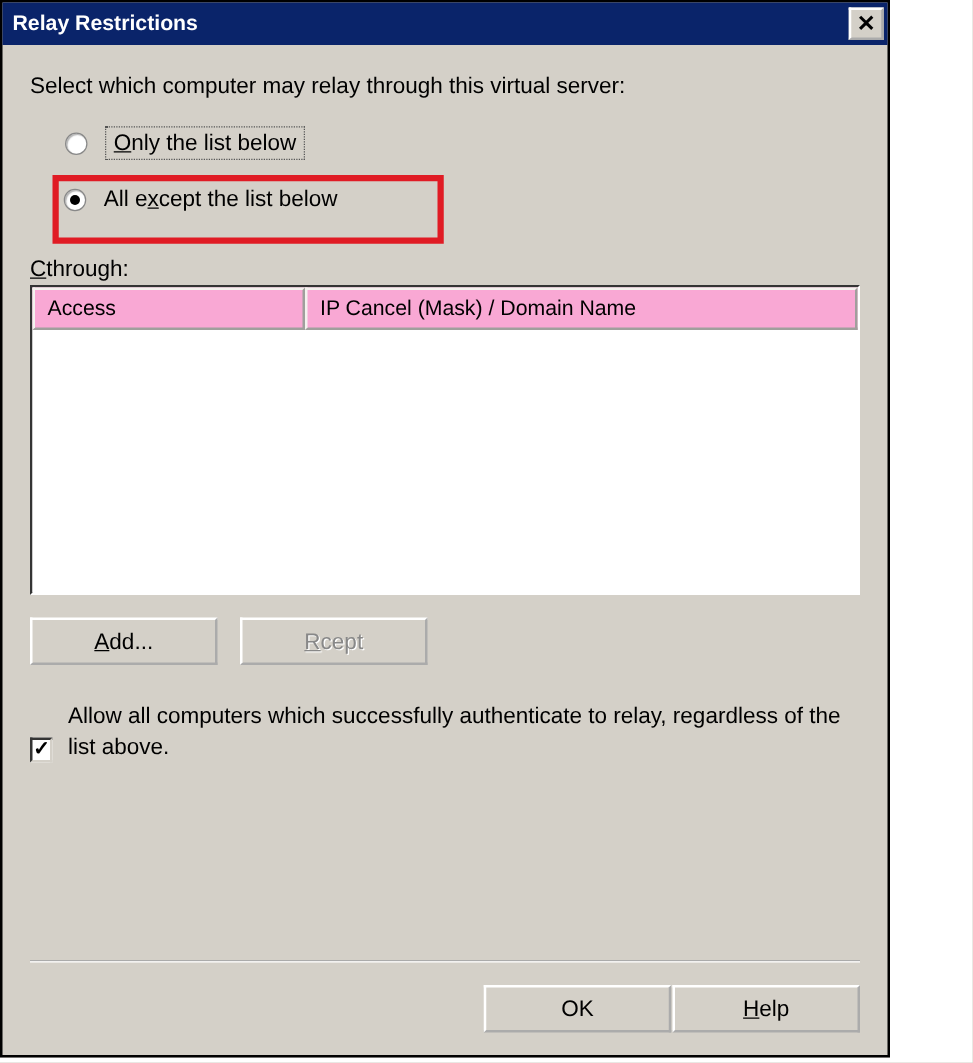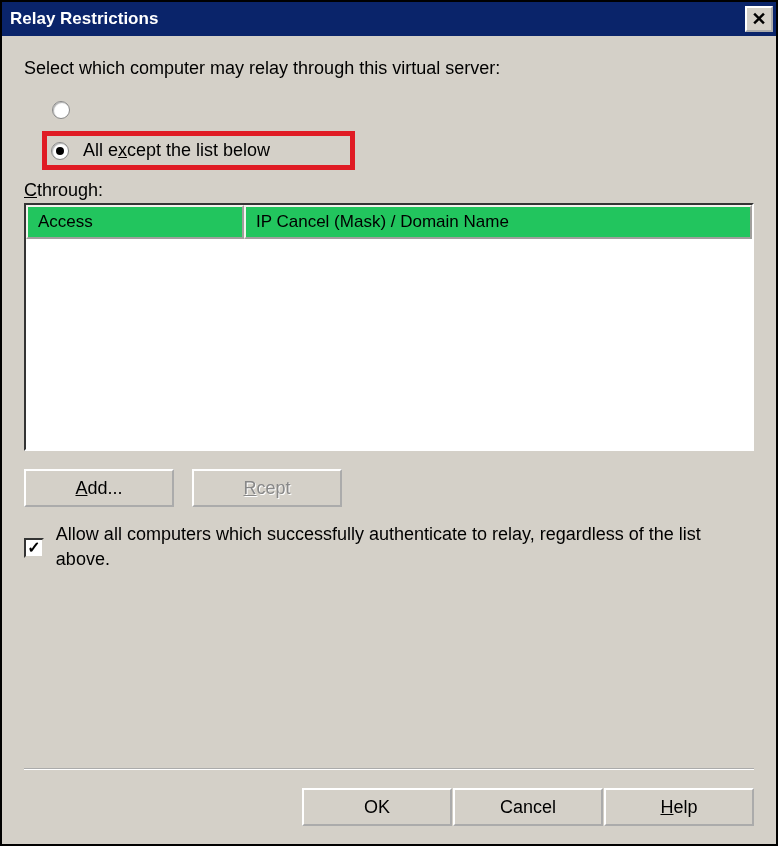--- a/index.html
+++ b/index.html
@@ -7,21 +7,21 @@
     margin: 0;
     padding: 0;
     font-family: "Tahoma", "MS Sans Serif", sans-serif;
     font-size: 17px;
     background: #fff;
     width: 778px;
     height: 850px;
     overflow: hidden;
   }
   .window {
-    width: 778px;
+    width: 712px;
     height: 846px;
     border: 2px solid #000;
     background: #d4d0c8;
     display: flex;
     flex-direction: column;
   }
   .titlebar {
     background: #0a246a;
     color: #fff;
     display: flex;
@@ -86,42 +86,42 @@
     height: 8px;
     border-radius: 50%;
     background: #000;
   }
   .dotted {
     border: 1px dotted #555;
     padding: 2px 6px;
   }
   .highlight {
     border: 5px solid #e01b24;
-    padding: 4px 80px 4px 4px;
+    padding: 4px 80px 20px 4px;
     margin-left: -10px;
     display: inline-flex;
     align-items: center;
   }
   .section-label {
     font-size: 18px;
     margin-top: -2px;
     margin-bottom: 2px;
   }
   .listview {
     background: #fff;
     border: 2px inset #fff;
     border-top-color: #888;
     border-left-color: #888;
     height: 248px;
     display: flex;
     flex-direction: column;
   }
   .lv-header {
     display: flex;
-    background: #22c55e;
+    background: #f9a8d4;
     height: 34px;
   }
   .lv-col {
     border: 2px outset #f4f2ee;
     padding: 4px 10px;
     font-size: 17px;
     display: flex;
     align-items: center;
   }
   .lv-col.c1 { width: 218px; }
@@ -145,22 +145,22 @@
     justify-content: center;
     padding: 0 8px;
   }
   .btn.disabled {
     color: #888;
     text-shadow: 1px 1px 0 #fff;
     cursor: default;
   }
   .check-row {
     display: flex;
-    align-items: center;
-    margin-top: 15px;
+    align-items: flex-end;
+    margin-top: 28px;
     font-size: 18px;
     line-height: 1.4;
   }
   .checkbox {
     width: 20px;
     height: 20px;
     background: #fff;
     border: 2px inset #d4d0c8;
     border-top-color: #888;
     border-left-color: #888;
@@ -196,20 +196,21 @@
   </div>
 
   <div class="content">
 
     <div class="instructions">Select which computer may relay through this virtual server:</div>
 
     <div class="radio-group">
 
       <div class="radio-row">
         <span class="radio-dot"></span>
+        <span class="dotted"><span class="u">O</span><span>nly the list below</span></span>
       </div>
 
       <div class="radio-row">
         <span class="highlight">
           <span class="radio-dot selected"></span>
           <span><span>All e</span><span class="u">x</span><span>cept the list below</span></span>
         </span>
       </div>
 
     </div>
@@ -235,21 +236,20 @@
         </button>
     </div>
 
     <div class="check-row">
       <span class="checkbox checked"></span>
       <span>Allow all computers which successfully authenticate to relay, regardless of the list above.</span>
     </div>
 
     <div class="bottom-row">
       <button class="btn">OK</button>
-      <button class="btn">Cancel</button>
       <button class="btn">
           <span class="u">H</span>
           <span>elp</span>
         </button>
     </div>
 
   </div>
 </div>
 
 </body></html>

